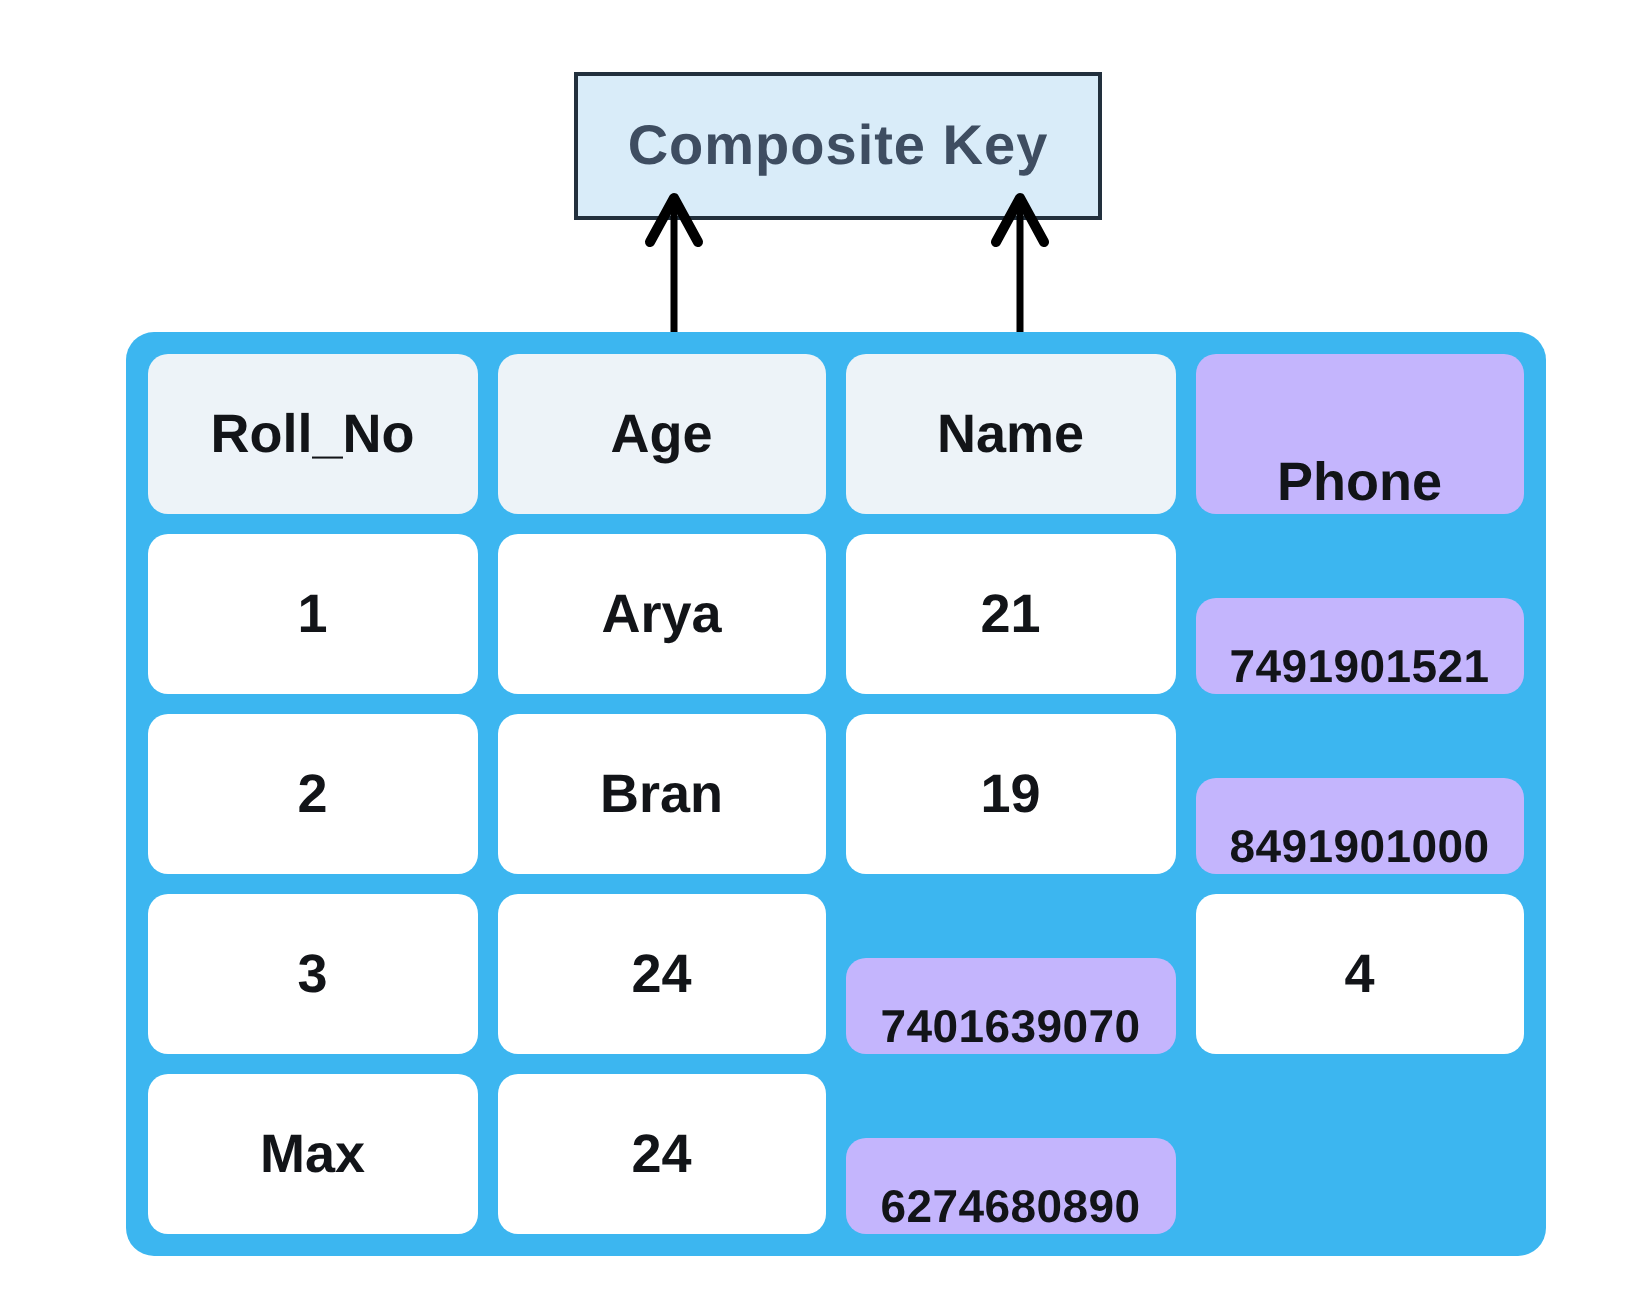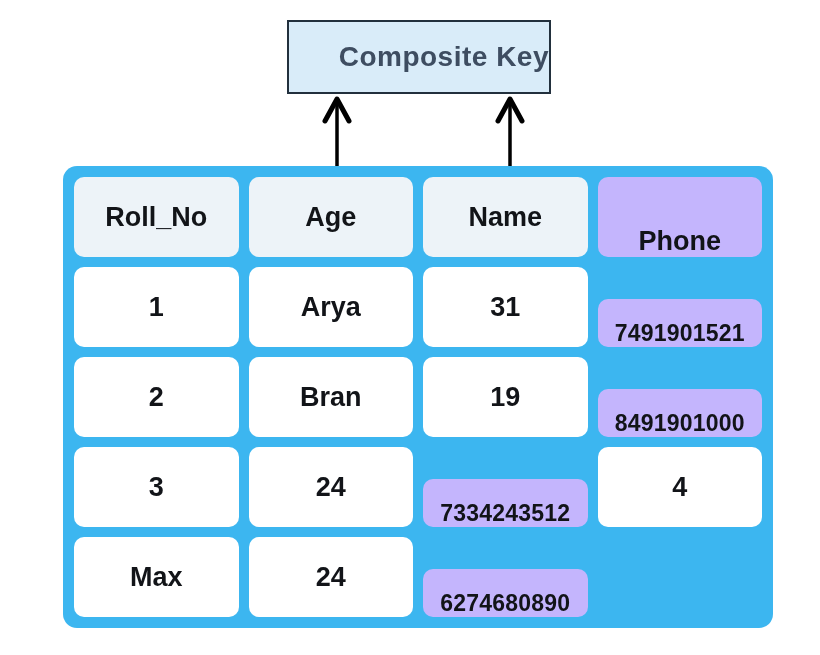--- a/index.html
+++ b/index.html
@@ -13,29 +13,29 @@
     width: 820px;
     height: 655px;
     background: #ffffff;
     overflow: hidden;
   }
 
   
   .key-box {
     position: absolute;
     left: 287px;
-    top: 20px;
+    top: 36px;
     width: 264px;
     height: 74px;
     background: #d9ecf9;
     border: 2px solid #22303d;
     box-sizing: border-box;
     display: flex;
     align-items: center;
-    justify-content: flex-end;
+    justify-content: center;
     font-size: 28px;
     font-weight: 700;
     color: #3e4d61;
     letter-spacing: 0.5px;
   }
 
   
   .arrow-layer {
     position: absolute;
     left: 0;
@@ -124,21 +124,21 @@
         <span>Phone</span>
       </div>
 
       <div class="cell">
         <span>1</span>
       </div>
       <div class="cell">
         <span>Arya</span>
       </div>
       <div class="cell">
-        <span>31</span>
+        <span>21</span>
       </div>
       <div class="cell phone phone-num">
         <span>7491901521</span>
       </div>
 
       <div class="cell">
         <span>2</span>
       </div>
       <div class="cell">
         <span>Bran</span>
@@ -150,21 +150,21 @@
         <span>8491901000</span>
       </div>
 
       <div class="cell">
         <span>3</span>
       </div>
       <div class="cell">
         <span>24</span>
       </div>
       <div class="cell phone phone-num">
-        <span>7334243512</span>
+        <span>7401639070</span>
       </div>
 
       <div class="cell">
         <span>4</span>
       </div>
       <div class="cell">
         <span>Max</span>
       </div>
       <div class="cell">
         <span>24</span>

